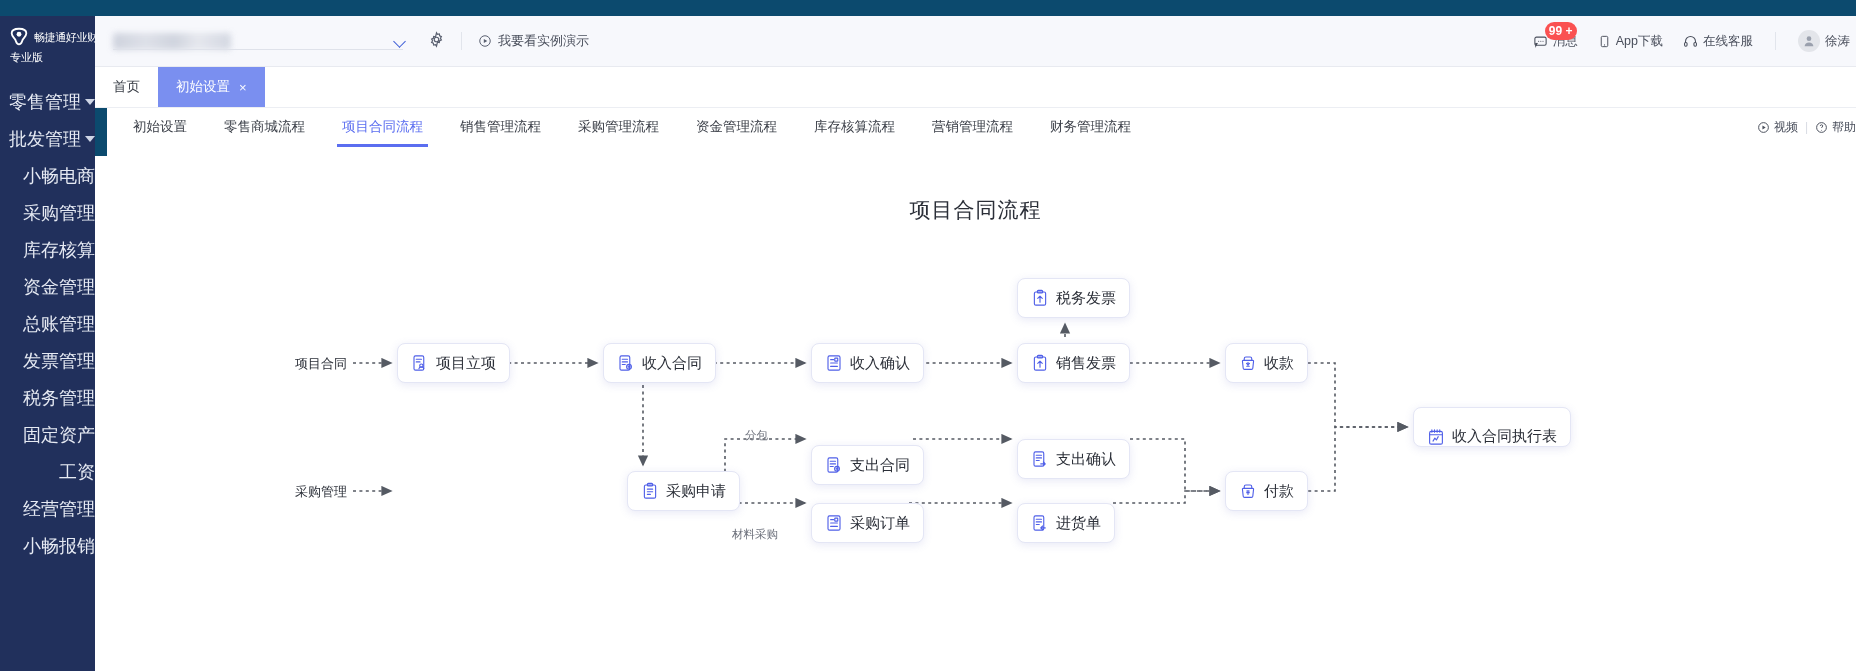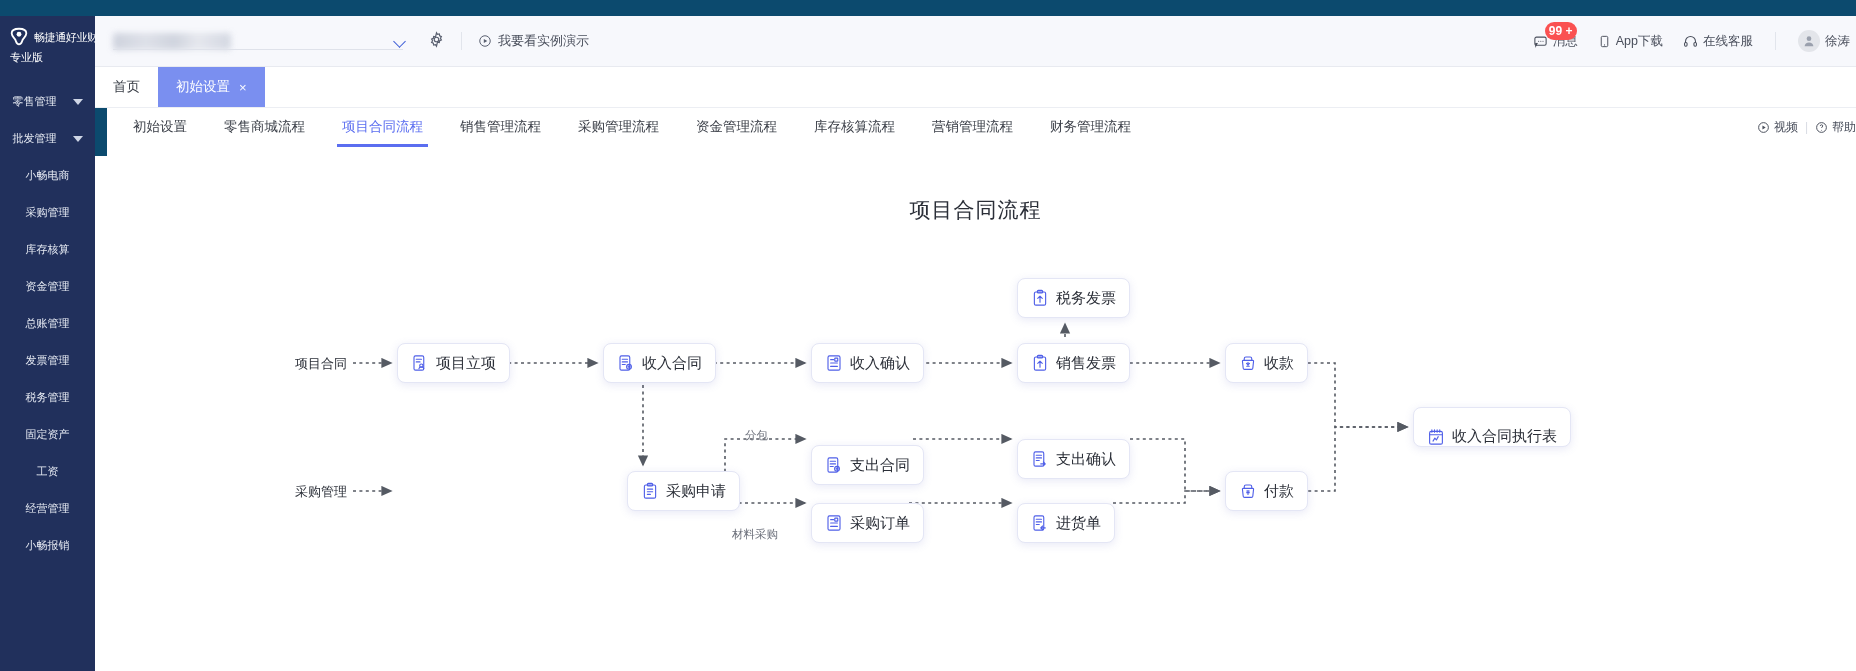--- a/index.html
+++ b/index.html
@@ -15,22 +15,22 @@
     position:absolute; left:0; top:16px; width:95px; height:655px;
     background:#21305c; color:#fff;
   }
   .logo-wrap { padding:10px 0 4px 8px; }
   .logo-row { display:flex; align-items:center; gap:4px; }
   .logo-mark { width:22px; height:22px; flex:none; }
   .logo-text { font-size:11px; color:#fff; white-space:nowrap; letter-spacing:-.4px; }
   .logo-sub { font-size:11px; color:#fff; padding-left:2px; margin-top:2px; }
   .side-menu { margin-top:14px; }
   .side-item {
-    height:37px; display:flex; align-items:center; justify-content:center;
-    font-size:11px; color:#e6eaf3; cursor:pointer; gap:16px;
+    height:37px; display:flex; align-items:center; justify-content:flex-end;
+    font-size:18px; color:#e6eaf3; cursor:pointer; gap:4px;
   }
   .caret { width:0;height:0;border-left:5px solid transparent;border-right:5px solid transparent;border-top:6px solid #cfd6e6; }
 
   
   #topbar {
     position:absolute; left:95px; top:16px; right:0; height:51px;
     background:#f7f8fc; border-bottom:1px solid #e8eaf0;
     display:flex; align-items:center;
   }
   .search-area { display:flex; align-items:center; flex:none; width:240px; padding-left:18px; }

